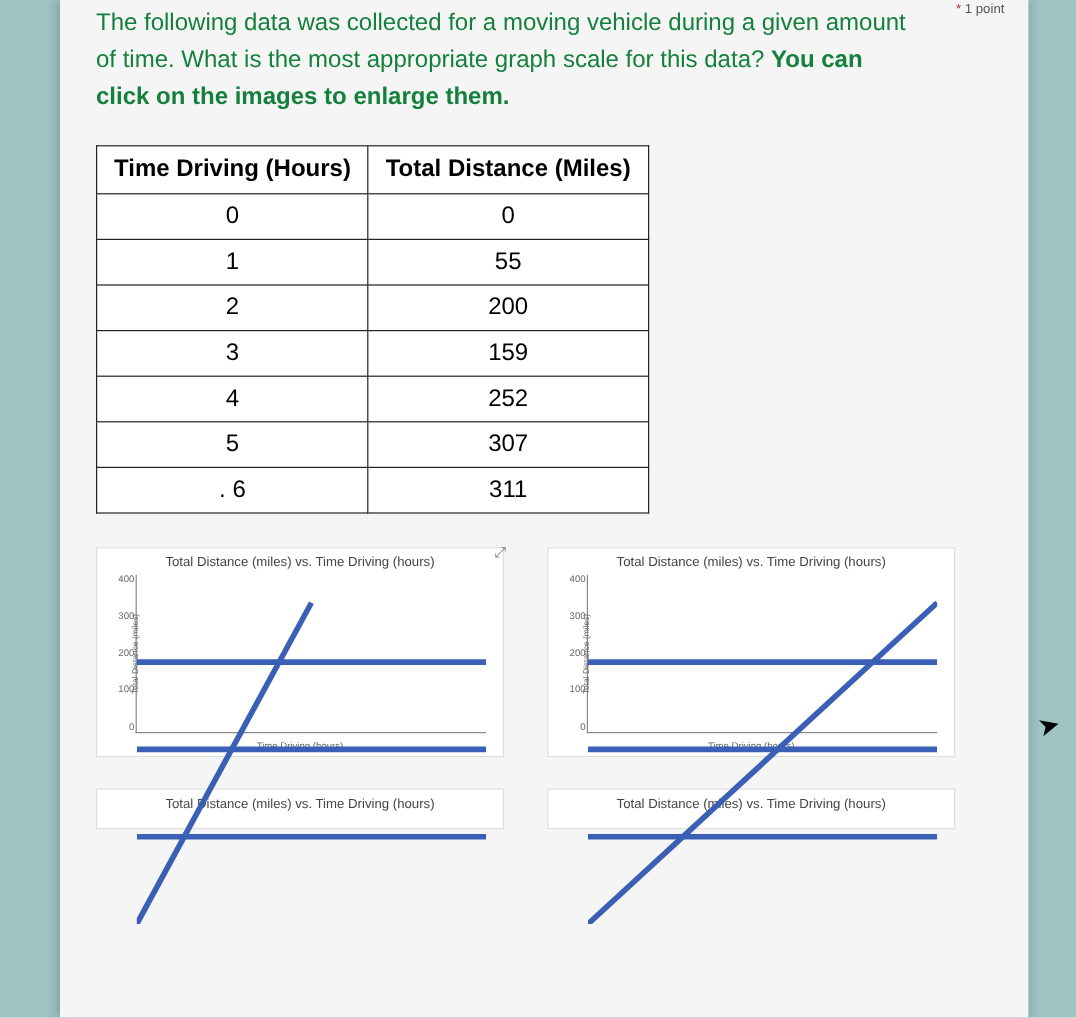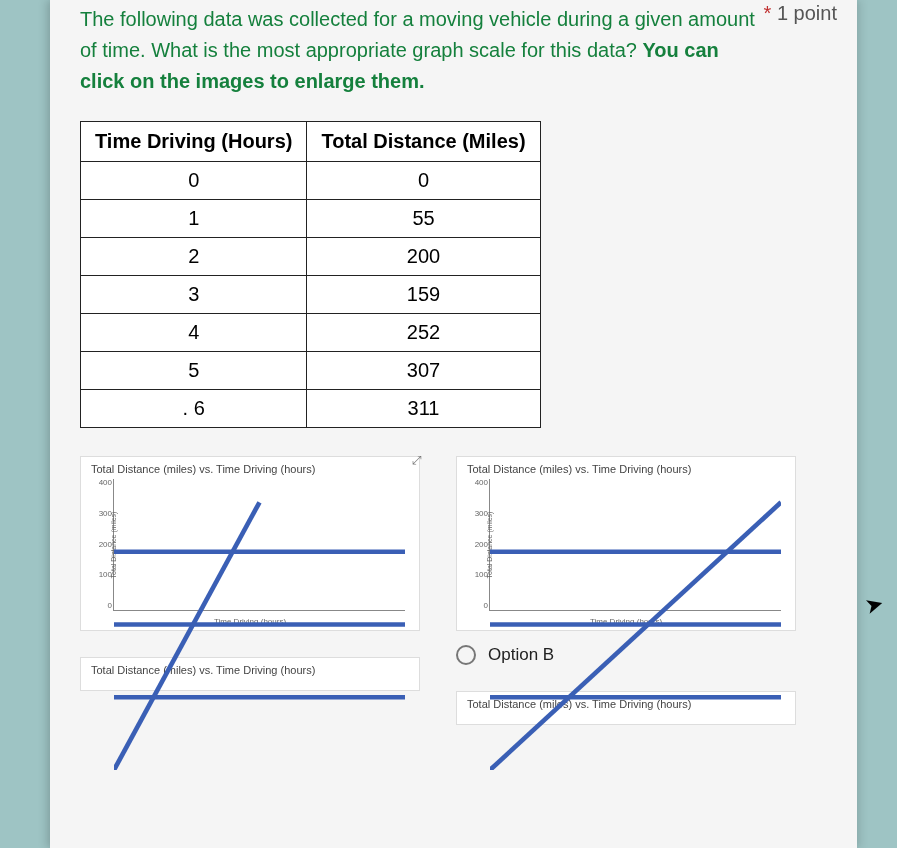--- a/index.html
+++ b/index.html
@@ -22,21 +22,21 @@
   .question-text {
     font-size: 20px;
     color: #15803d;
     line-height: 1.55;
     padding-right: 70px;
   }
   .points {
     position: absolute;
     top: 2px;
     right: -10px;
-    font-size: 20px;
+    font-size: 11px;
     color: #555;
   }
   .required { color: #c03030; }
   .bold-hint { font-weight: bold; }
   .data-table {
     border-collapse: collapse;
     margin-top: 24px;
     margin-bottom: 28px;
     background: #fff;
   }
@@ -58,21 +58,21 @@
     background: #fff;
     border: 1px solid #ddd;
     padding: 6px 10px 4px 10px;
     height: 175px;
     display: flex;
     flex-direction: column;
   }
   .chart-title {
     font-size: 11px;
     color: #444;
-    text-align: left;
+    text-align: center;
     margin-bottom: 2px;
   }
   .chart-area {
     flex: 1;
     position: relative;
     border-left: 1.5px solid #888;
     border-bottom: 1.5px solid #888;
     margin: 2px 4px 2px 22px;
   }
   .chart-yaxis {
@@ -252,24 +252,20 @@
           </div>
           <svg class="chart-line" viewBox="0 0 100 100" preserveAspectRatio="none">
             <line class="grid-line" x1="0" y1="25" x2="100" y2="25"></line>
             <line class="grid-line" x1="0" y1="50" x2="100" y2="50"></line>
             <line class="grid-line" x1="0" y1="75" x2="100" y2="75"></line>
             <line x1="0" y1="100" x2="100" y2="8"></line>
           </svg>
         </div>
         <div class="chart-xlabel">Time Driving (hours)</div>
       </div>
-      <div class="option-row">
-        <div class="radio"></div>
-        <span class="option-label">Option B</span>
-      </div>
       <div class="chart-box-truncated">
         <div class="chart-title">Total Distance (miles) vs. Time Driving (hours)</div>
       </div>
     </div>
 
   </div>
 </div>
 
 <div class="cursor">➤</div>
 

